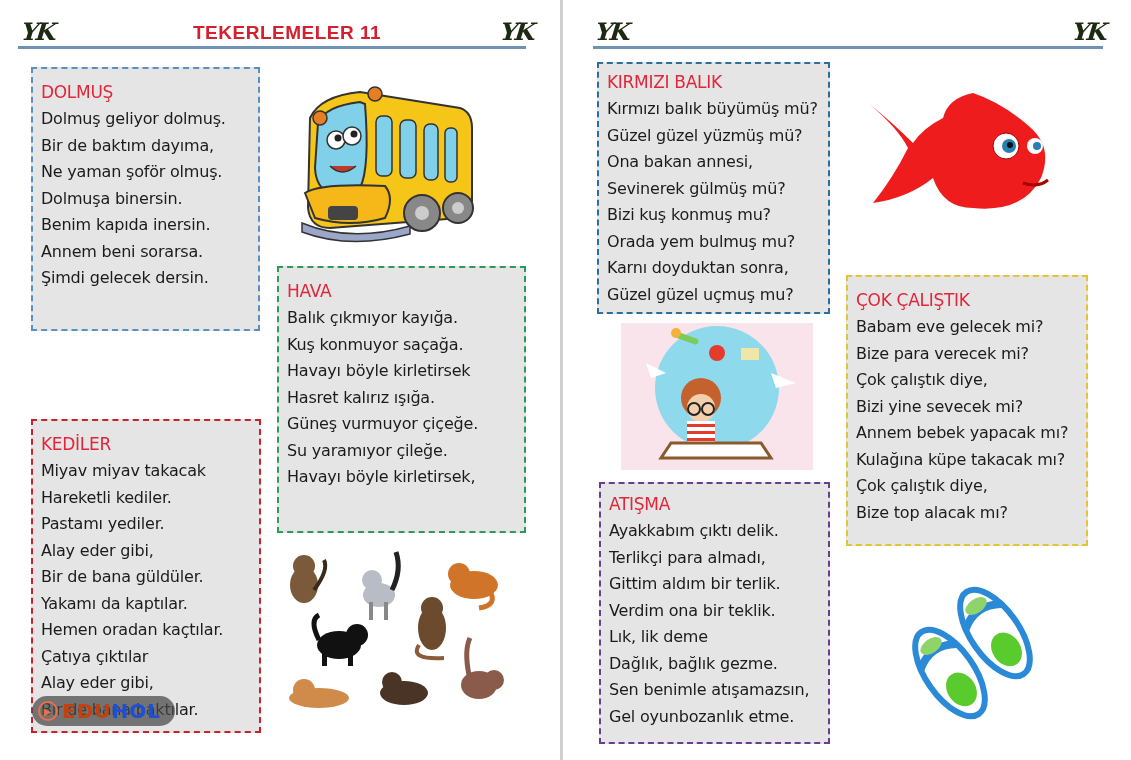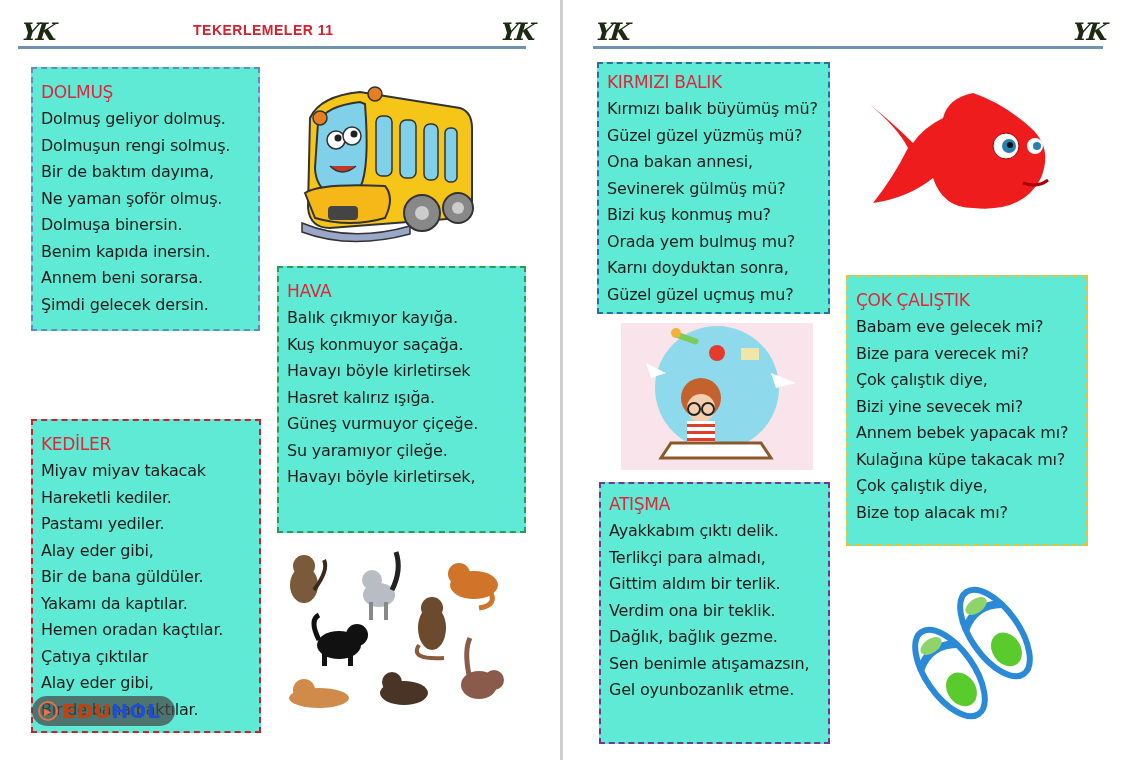--- a/index.html
+++ b/index.html
@@ -3,43 +3,42 @@
 <meta charset="utf-8">
 <style>
   html, body { margin:0; padding:0; }
   body { width:1131px; height:760px; background:#ffffff; position:relative; overflow:hidden; font-family:"DejaVu Sans", sans-serif; }
   .page { position:absolute; top:0; height:760px; background:#fff; }
   .page-left { left:0; width:560px; }
   .page-right { left:563px; width:568px; }
   .divider { position:absolute; left:560px; top:0; width:3px; height:760px; background:#cfcfcf; }
   .logo { position:absolute; top:17px; font-family:"DejaVu Serif", serif; font-weight:bold; font-size:24px; color:#1d2a12; letter-spacing:-3px; font-style:italic; transform:skewX(-6deg); }
   .header-line { position:absolute; top:46px; height:3px; background:#6e93b5; }
-  .page-title { position:absolute; top:22px; font-family:"Liberation Sans", sans-serif; font-weight:bold; font-size:14px; color:#d4202f; letter-spacing:0.5px; }
-  .poem { position:absolute; box-sizing:border-box; border:2px dashed; padding:12px 0 0 8px; background:#5eead4; }
+  .page-title { position:absolute; top:22px; font-family:"Liberation Sans", sans-serif; font-weight:bold; font-size:19px; color:#d4202f; letter-spacing:0.5px; }
+  .poem { position:absolute; box-sizing:border-box; border:2px dashed; padding:12px 0 0 8px; background:#e5e5e5; }
   .poem-title { font-size:17px; color:#e0263a; line-height:22px; margin-bottom:3px; letter-spacing:-0.3px; }
   .poem-line { font-size:16px; color:#1b1b1b; line-height:26.5px; white-space:nowrap; letter-spacing:-0.2px; }
   .pic { position:absolute; }
   .watermark { position:absolute; left:32px; top:696px; width:143px; height:30px; border-radius:15px; background:rgba(70,70,70,0.72); display:flex; align-items:center; padding-left:6px; box-sizing:border-box; font-family:"DejaVu Sans", sans-serif; font-weight:bold; font-size:20px; letter-spacing:1px; }
   .wm-icon { width:20px; height:20px; border-radius:50%; border:2px solid #e8704a; box-sizing:border-box; margin-right:4px; display:flex; align-items:center; justify-content:center; color:#e8704a; font-size:10px; }
   .wm-edu { color:#c2410c; }
   .wm-hol { color:#1d4ed8; }
 </style>
 </head>
 <body>
 
 <div class="page page-left">
   <div class="logo" style="left:22px;">YK</div>
   <div class="page-title" style="left:193px;">TEKERLEMELER 11</div>
   <div class="logo" style="left:501px;">YK</div>
   <div class="header-line" style="left:18px; width:508px;"></div>
 
   <div class="poem" style="left:31px; top:67px; width:229px; height:264px; border-color:#5b8fbf;">
     <div class="poem-title">DOLMUŞ</div>
     <div class="poem-line">Dolmuş geliyor dolmuş.</div>
-    <div class="poem-line">Dolmuşun rengi solmuş.</div>
     <div class="poem-line">Bir de baktım dayıma,</div>
     <div class="poem-line">Ne yaman şoför olmuş.</div>
     <div class="poem-line">Dolmuşa binersin.</div>
     <div class="poem-line">Benim kapıda inersin.</div>
     <div class="poem-line">Annem beni sorarsa.</div>
     <div class="poem-line">Şimdi gelecek dersin.</div>
   </div>
 
   <svg class="pic" style="left:290px; top:78px;" width="185" height="175" viewBox="0 0 185 175">
     <path d="M20 40 Q30 18 70 14 L170 30 Q182 34 182 50 L182 130 Q180 140 170 140 L40 150 Q20 150 18 130 Z" fill="#f5c518" stroke="#333" stroke-width="2"></path>
@@ -201,20 +200,21 @@
     <div class="poem-line">Çok çalıştık diye,</div>
     <div class="poem-line">Bize top alacak mı?</div>
   </div>
 
   <div class="poem" style="left:36px; top:482px; width:231px; height:262px; border-color:#6b3d8f; padding-top:9px;">
     <div class="poem-title">ATIŞMA</div>
     <div class="poem-line">Ayakkabım çıktı delik.</div>
     <div class="poem-line">Terlikçi para almadı,</div>
     <div class="poem-line">Gittim aldım bir terlik.</div>
     <div class="poem-line">Verdim ona bir teklik.</div>
+    <div class="poem-line">Lık, lik deme</div>
     <div class="poem-line">Dağlık, bağlık gezme.</div>
     <div class="poem-line">Sen benimle atışamazsın,</div>
     <div class="poem-line">Gel oyunbozanlık etme.</div>
   </div>
 
   <svg class="pic" style="left:332px; top:578px;" width="150" height="145" viewBox="0 0 150 145">
     <g transform="rotate(-35 100 55)">
       <ellipse cx="100" cy="55" rx="24" ry="50" fill="#fff" stroke="#2a8ad8" stroke-width="6"></ellipse>
       <ellipse cx="100" cy="75" rx="14" ry="18" fill="#5acb2c"></ellipse>
       <path d="M78 35 Q100 20 122 35" stroke="#2a8ad8" stroke-width="8" fill="none"></path>

